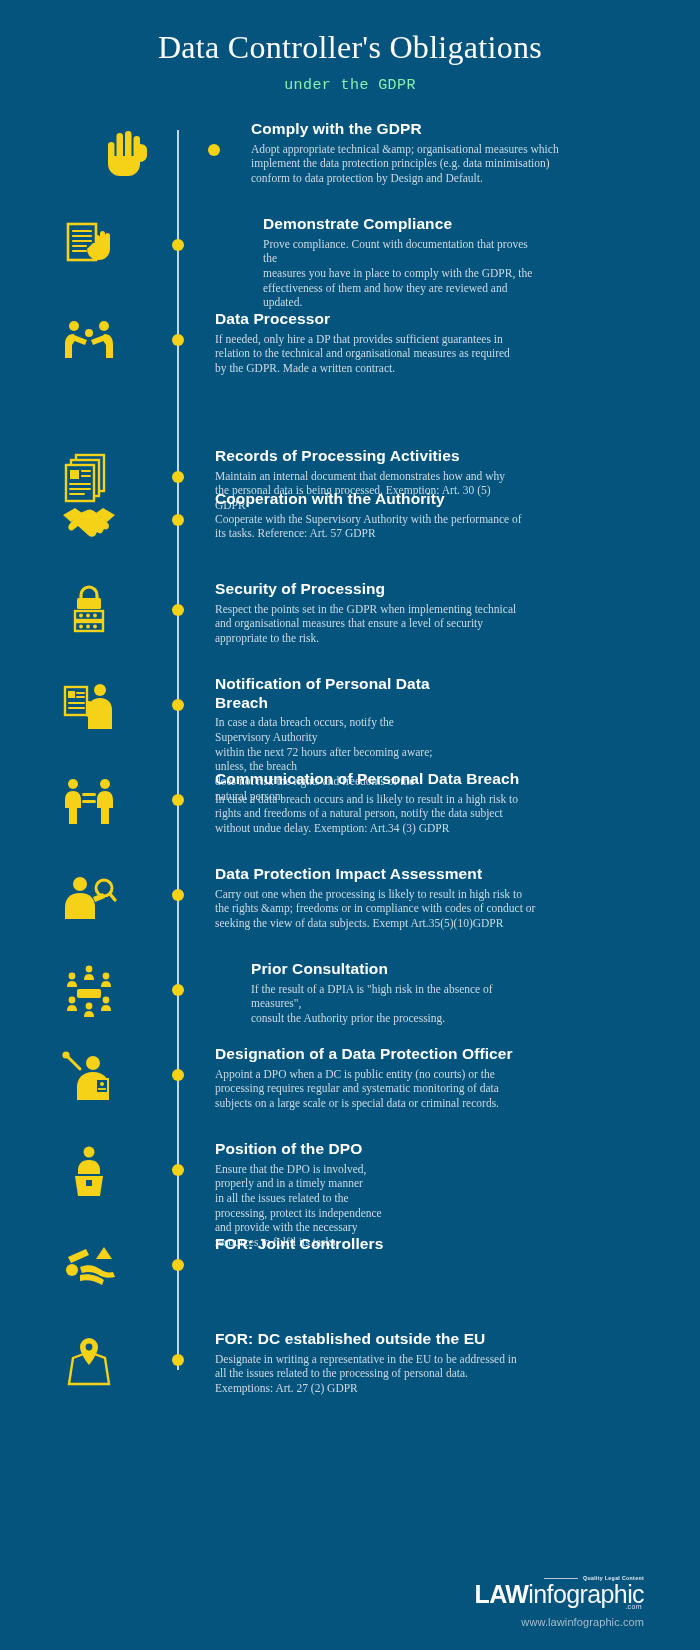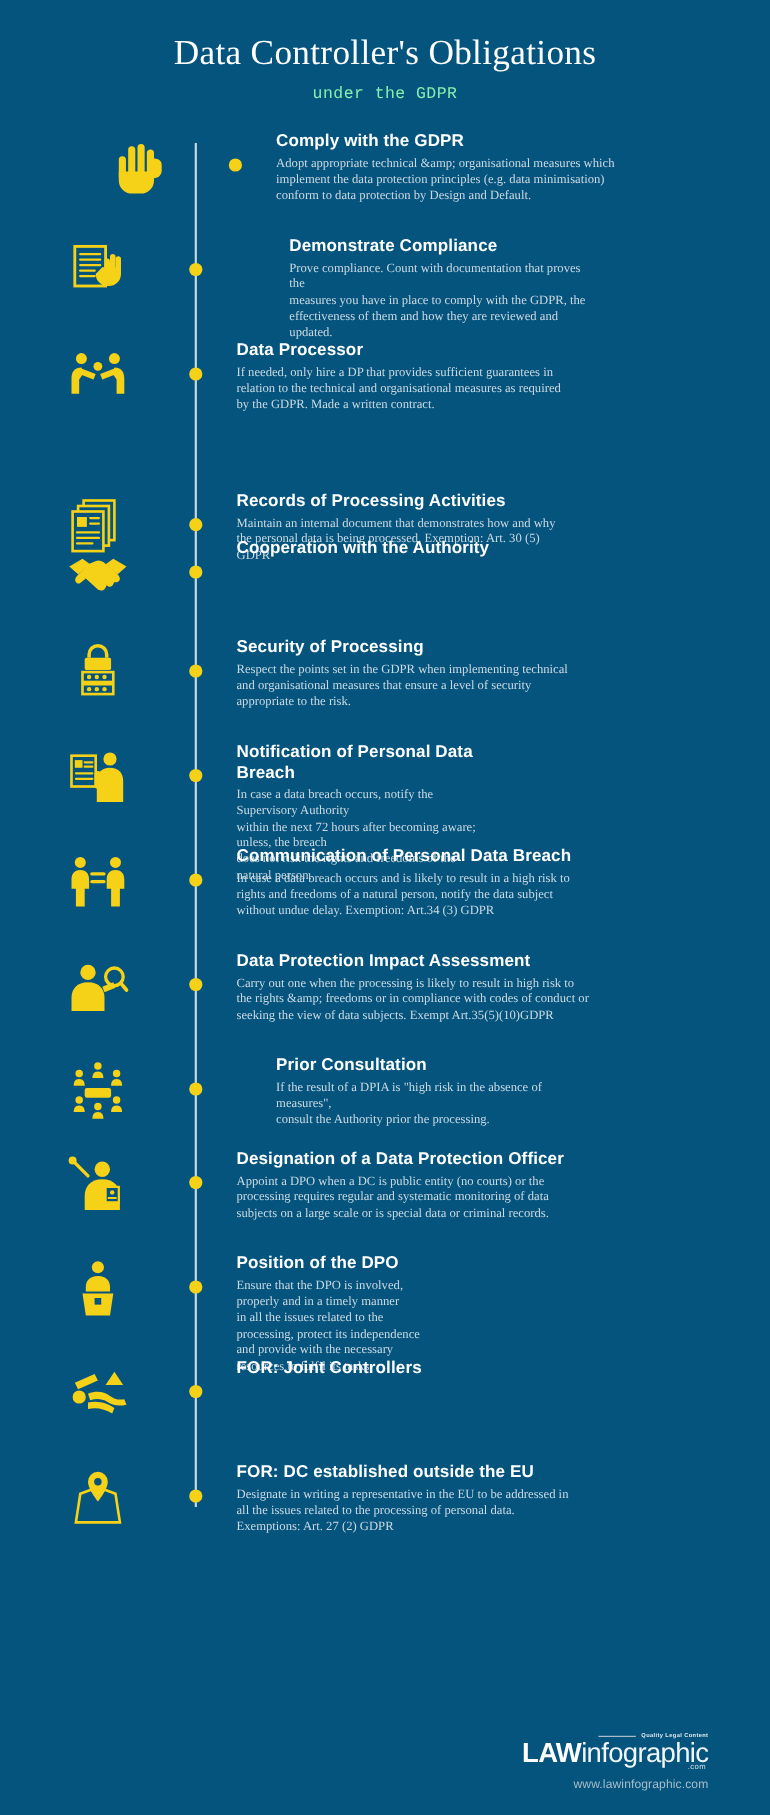--- a/index.html
+++ b/index.html
@@ -239,20 +239,22 @@
                 <g fill="#f5d117">
     <path d="M3 23 l12 -7 l7 5 l-11 9 z"></path>
     <path d="M55 23 l-12 -7 l-7 5 l11 9 z"></path>
     <path d="M20 22 c-4 3 -9 8 -11 11 c-2 3 1 7 4 5 l5 -4 l10 9 c3 3 7 2 8 -1 l1 -2 c2 2 5 2 6 -1 l1 -2 c2 1 5 0 5 -3 c0 -2 -2 -4 -5 -7 l-10 -8 c-3 -2 -6 -2 -9 0 c-2 1 -4 1 -5 3z"></path>
     </g>
               </svg></span>
           </div>
           <span class="dot" style="top: 24px;"></span>
           <div class="text-cell">
             <div class="item-title">Cooperation with the Authority</div>
+            <div class="item-body">Cooperate with the Supervisory Authority with the performance of
+its tasks. Reference: Art. 57 GDPR</div>
           </div>
         </div>
         <div class="item" style="position: absolute; top: 460px; left: 0px; width: 700px;">
           <div class="icon-cell">
             <span class="icon-box"><svg viewBox="0 0 58 58" width="58" height="58">
                 <g>
     <path d="M21 16 v-3 a8 8 0 0 1 16 0 v3" fill="none" stroke="#f5d117" stroke-width="3.2"></path>
     <rect x="17" y="16" width="24" height="11" rx="1.5" fill="#f5d117"></rect>
     <rect x="15" y="29" width="28" height="9" fill="none" stroke="#f5d117" stroke-width="2.4"></rect>
     <rect x="15" y="40" width="28" height="9" fill="none" stroke="#f5d117" stroke-width="2.4"></rect>

